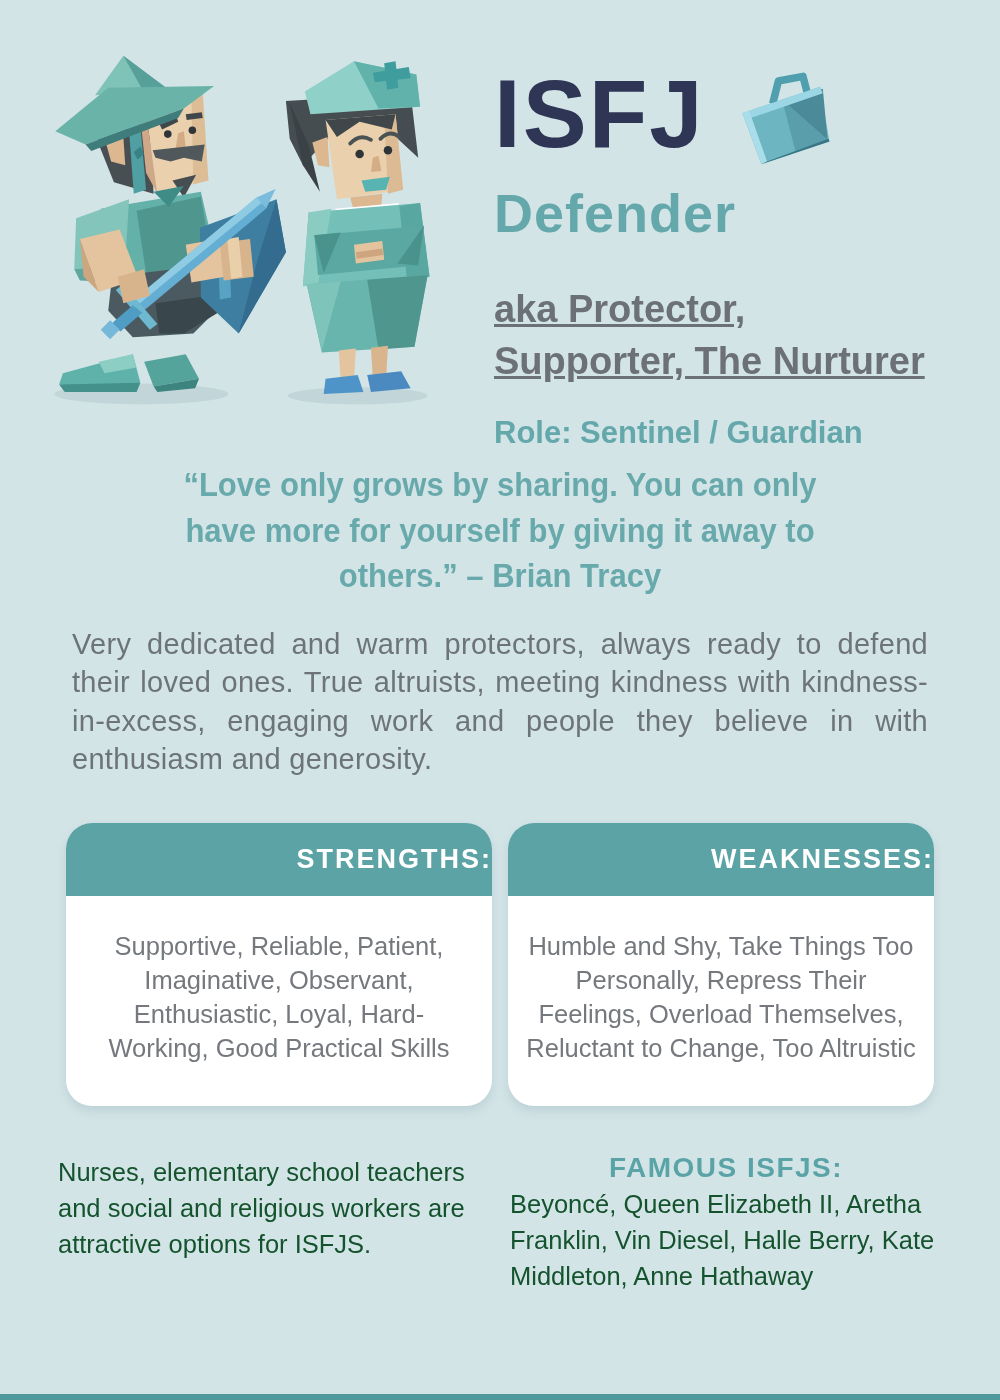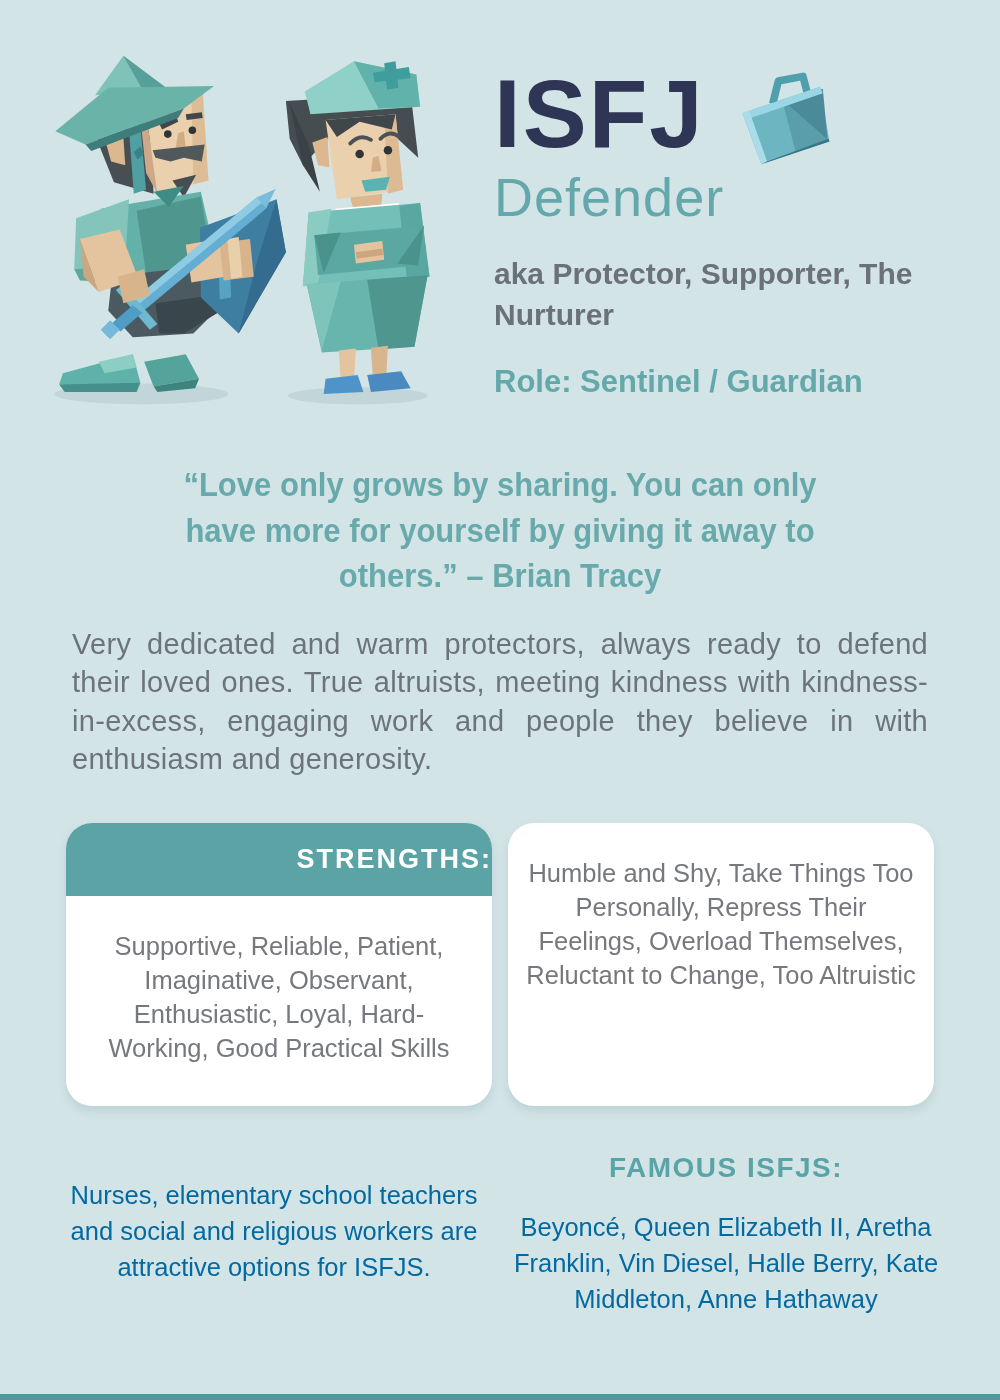--- a/index.html
+++ b/index.html
@@ -10,43 +10,43 @@
     background:#d3e4e7;
     overflow:hidden;
   }
   
   .hero{display:flex;align-items:flex-start;padding:50px 30px 0 26px;height:360px;}
   .illustration{width:448px;height:378px;flex:none;}
   .hero-text{margin-left:20px;margin-top:14px;flex:1;}
   .title-row{display:flex;align-items:flex-start;gap:28px;}
   .type-code{margin:0;font-size:96px;line-height:1.05;font-weight:700;color:#2f3554;letter-spacing:2px;}
   .briefcase{width:104px;height:98px;margin-top:4px;flex:none;}
-  .nickname{font-size:54px;font-weight:400;color:#64a8ab;letter-spacing:1px;}
-  .aka{margin-top:26px;font-size:30px;font-weight:700;color:#6b7175;line-height:1.36;max-width:445px;}
+  .nickname{margin-top:16px;font-size:54px;font-weight:700;color:#64a8ab;letter-spacing:1px;}
+  .aka{margin-top:40px;font-size:38px;font-weight:700;color:#6b7175;line-height:1.36;max-width:445px;text-decoration:underline;}
   .role{margin-top:28px;font-size:31px;font-weight:700;color:#64a8ab;}
   
   .quote{margin-top:52px;text-align:center;color:#68a9ac;font-weight:700;
          font-size:33px;line-height:1.38;transform:scaleX(0.94);}
   
   .description{margin:26px 72px 0;font-size:29px;letter-spacing:0.3px;line-height:1.33;
                color:#6d7478;text-align:justify;}
   
   .cards-row{display:flex;gap:16px;margin:44px 66px 0;}
   .card{flex:1;background:#ffffff;border-radius:26px;
         box-shadow:0 5px 10px rgba(90,130,140,0.18);}
   .card-header{background:#5ba3a5;border-radius:26px 26px 0 0;height:73px;
                display:flex;align-items:center;justify-content:flex-end;}
   .card-header span{color:#ffffff;font-weight:700;font-size:27px;letter-spacing:2px;}
   .card-body{min-height:140px;padding:34px 18px 36px;text-align:center;
              color:#75797d;font-size:25.5px;line-height:1.33;}
   
   .bottom-row{display:flex;margin:46px 48px 0;}
   .bottom-col{flex:1;padding:0 10px;}
   .col-title{text-align:center;color:#5aa4a7;font-weight:700;font-size:28px;letter-spacing:1.5px;}
-  .col-body{margin-top:25px;text-align:center;color:#0369a1;font-size:25.5px;line-height:1.42;}
+  .col-body{margin-top:2px;text-align:left;color:#14532d;font-size:25.5px;line-height:1.42;}
   
   .bottom-bar{position:absolute;left:0;right:0;bottom:0;height:6px;background:#4e999b;}
 </style>
 </head>
 <body>
 
 <div class="page">
 
   <div class="hero">
 
@@ -191,20 +191,23 @@
   <p class="description">Very dedicated and warm protectors, always ready to defend their loved ones. True altruists, meeting kindness with kindness-in-excess, engaging work and people they believe in with enthusiasm and generosity.</p>
 
   <div class="cards-row">
     <section class="card">
       <div class="card-header">
         <span>STRENGTHS:</span>
       </div>
       <div class="card-body">Supportive, Reliable, Patient, Imaginative, Observant, Enthusiastic, Loyal, Hard-Working, Good Practical Skills</div>
     </section>
     <section class="card">
+      <div class="card-header">
+        <span>WEAKNESSES:</span>
+      </div>
       <div class="card-body">Humble and Shy, Take Things Too Personally, Repress Their Feelings, Overload Themselves, Reluctant to Change, Too Altruistic</div>
     </section>
   </div>
 
   <div class="bottom-row">
     <section class="bottom-col">
       <div class="col-body">Nurses, elementary school teachers and social and religious workers are attractive options for ISFJS.</div>
     </section>
     <section class="bottom-col">
       <div class="col-title">FAMOUS ISFJS:</div>

